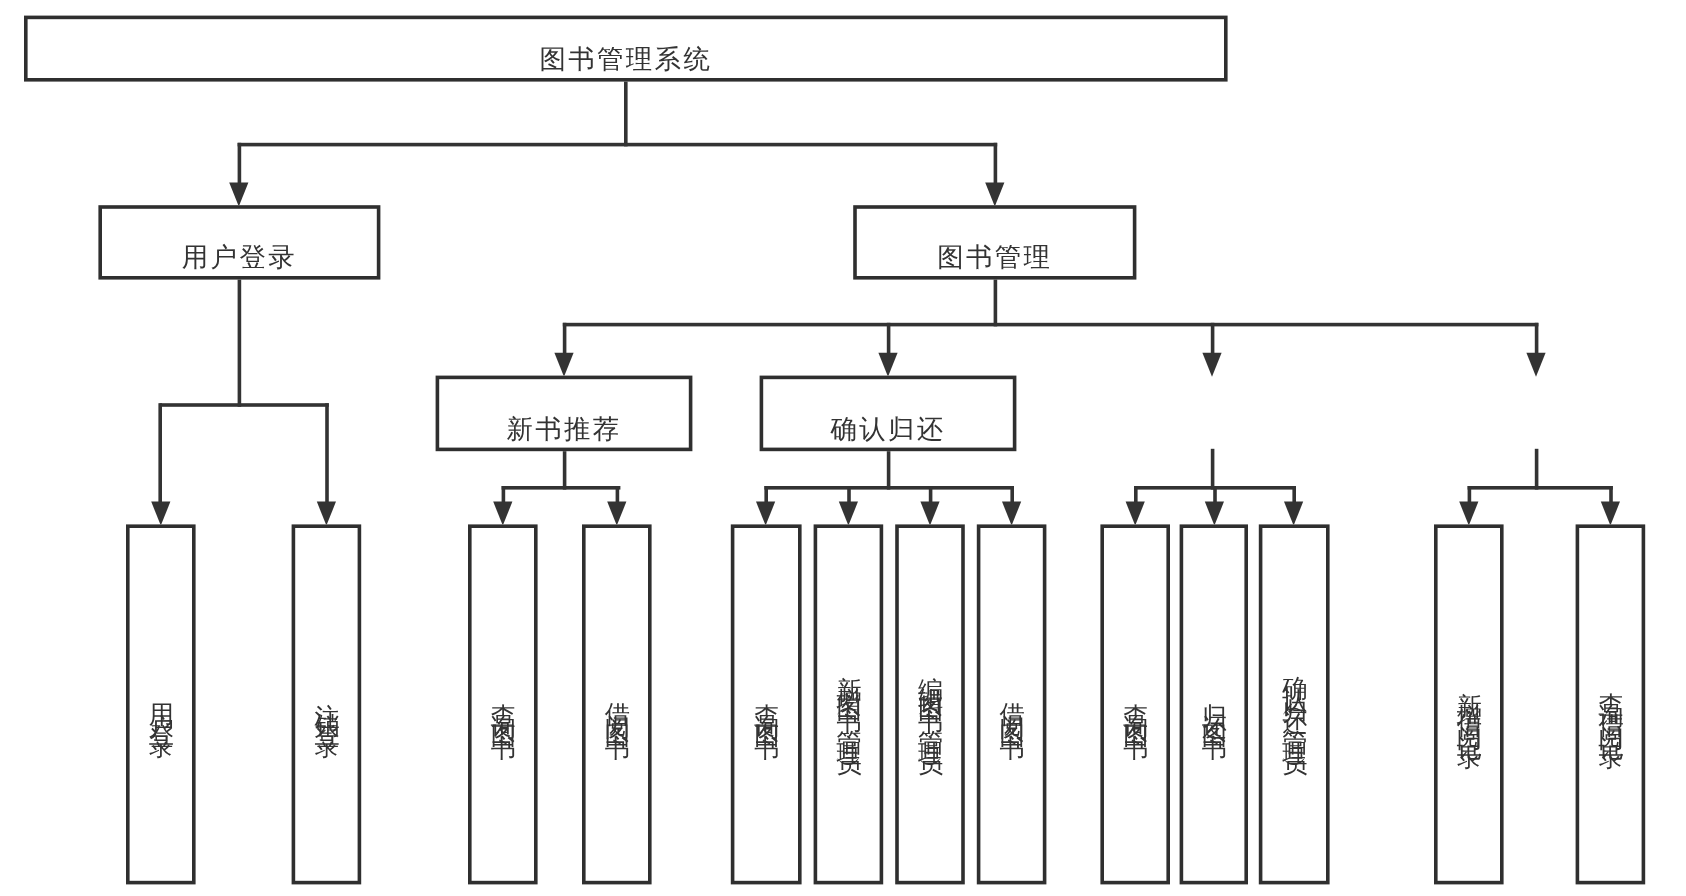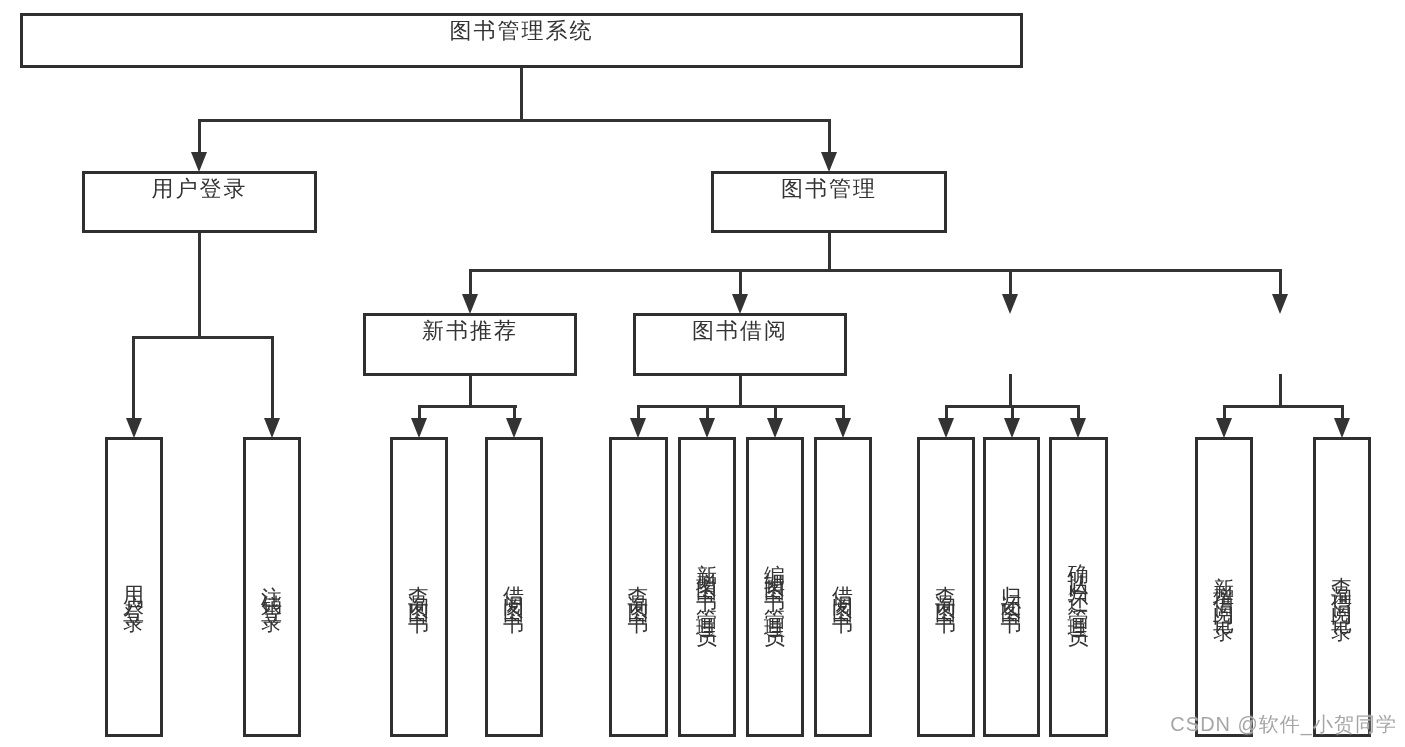--- a/index.html
+++ b/index.html
@@ -14,21 +14,21 @@
     background: var(--background, #ffffff);
     overflow: hidden;
   }
   
   .box {
     position: absolute;
     box-sizing: border-box;
     border: 3px solid var(--box-border, #333333);
     background: #ffffff;
     display: flex;
-    align-items: flex-start;
+    align-items: flex-end;
     justify-content: center;
     color: var(--text, #333333);
     font-size: 22px;
     letter-spacing: 2px;
     z-index: 2;
   }
   .leaf {
     position: absolute;
     box-sizing: border-box;
     border: 3px solid var(--box-border, #333333);
@@ -153,21 +153,21 @@
     <span>用户登录</span>
   </div>
   <div class="box" style="left:711px; top:171px; width:236px; height:62px;">
     <span>图书管理</span>
   </div>
 
   <div class="box" style="left:363px; top:313px; width:214px; height:63px;">
     <span>新书推荐</span>
   </div>
   <div class="box" style="left:633px; top:313px; width:214px; height:63px;">
-    <span>图书借阅</span>
+    <span>确认归还</span>
   </div>
 
   <div class="leaf" style="left:105px; top:437px; width:58px; height:300px;">
     <span>用户登录</span>
   </div>
   <div class="leaf" style="left:243px; top:437px; width:58px; height:300px;">
     <span>注销登录</span>
   </div>
 
   <div class="leaf" style="left:390px; top:437px; width:58px; height:300px;">
@@ -200,15 +200,14 @@
     <span>确认归还（管理员）</span>
   </div>
 
   <div class="leaf" style="left:1195px; top:437px; width:58px; height:300px;">
     <span>新增借阅记录</span>
   </div>
   <div class="leaf" style="left:1313px; top:437px; width:58px; height:300px;">
     <span>查询借阅记录</span>
   </div>
 
-  <div class="watermark">CSDN @软件_小贺同学</div>
 
 </div>
 
 </body></html>

